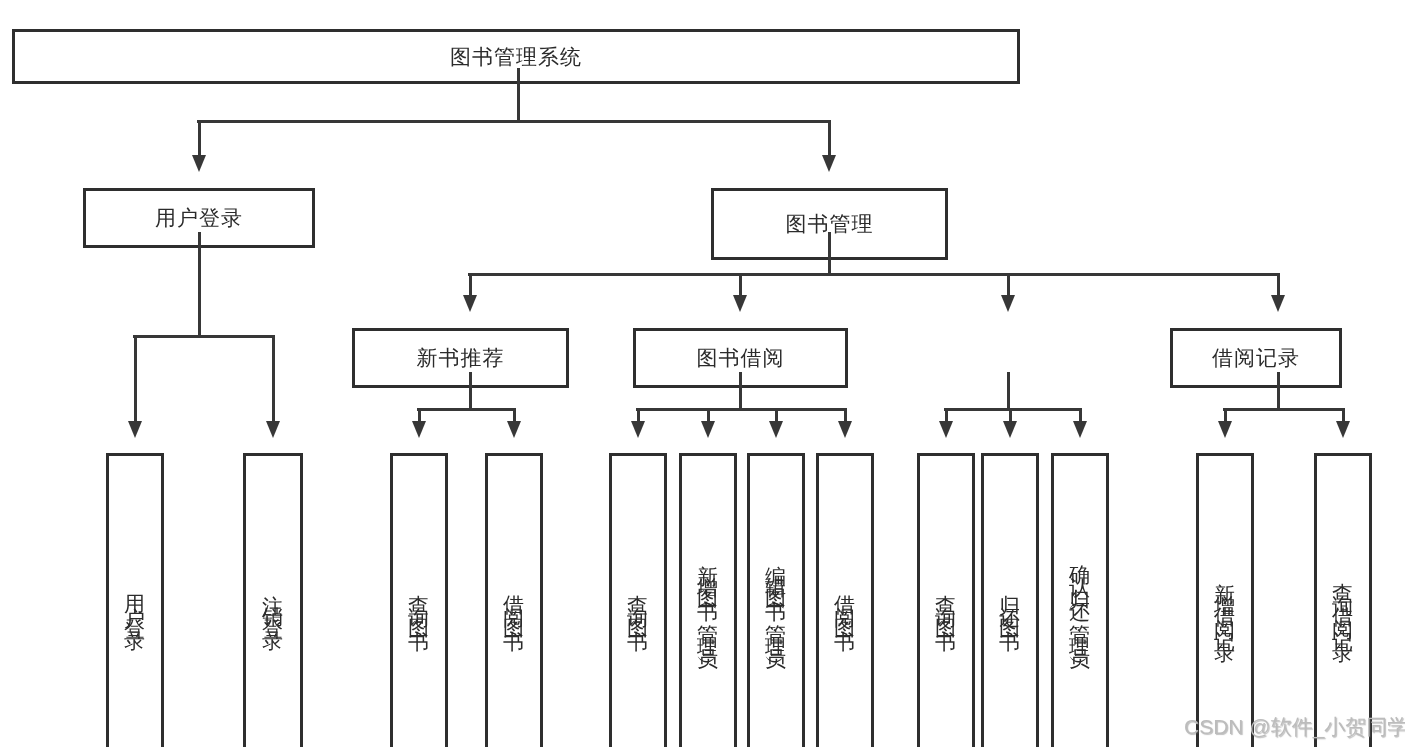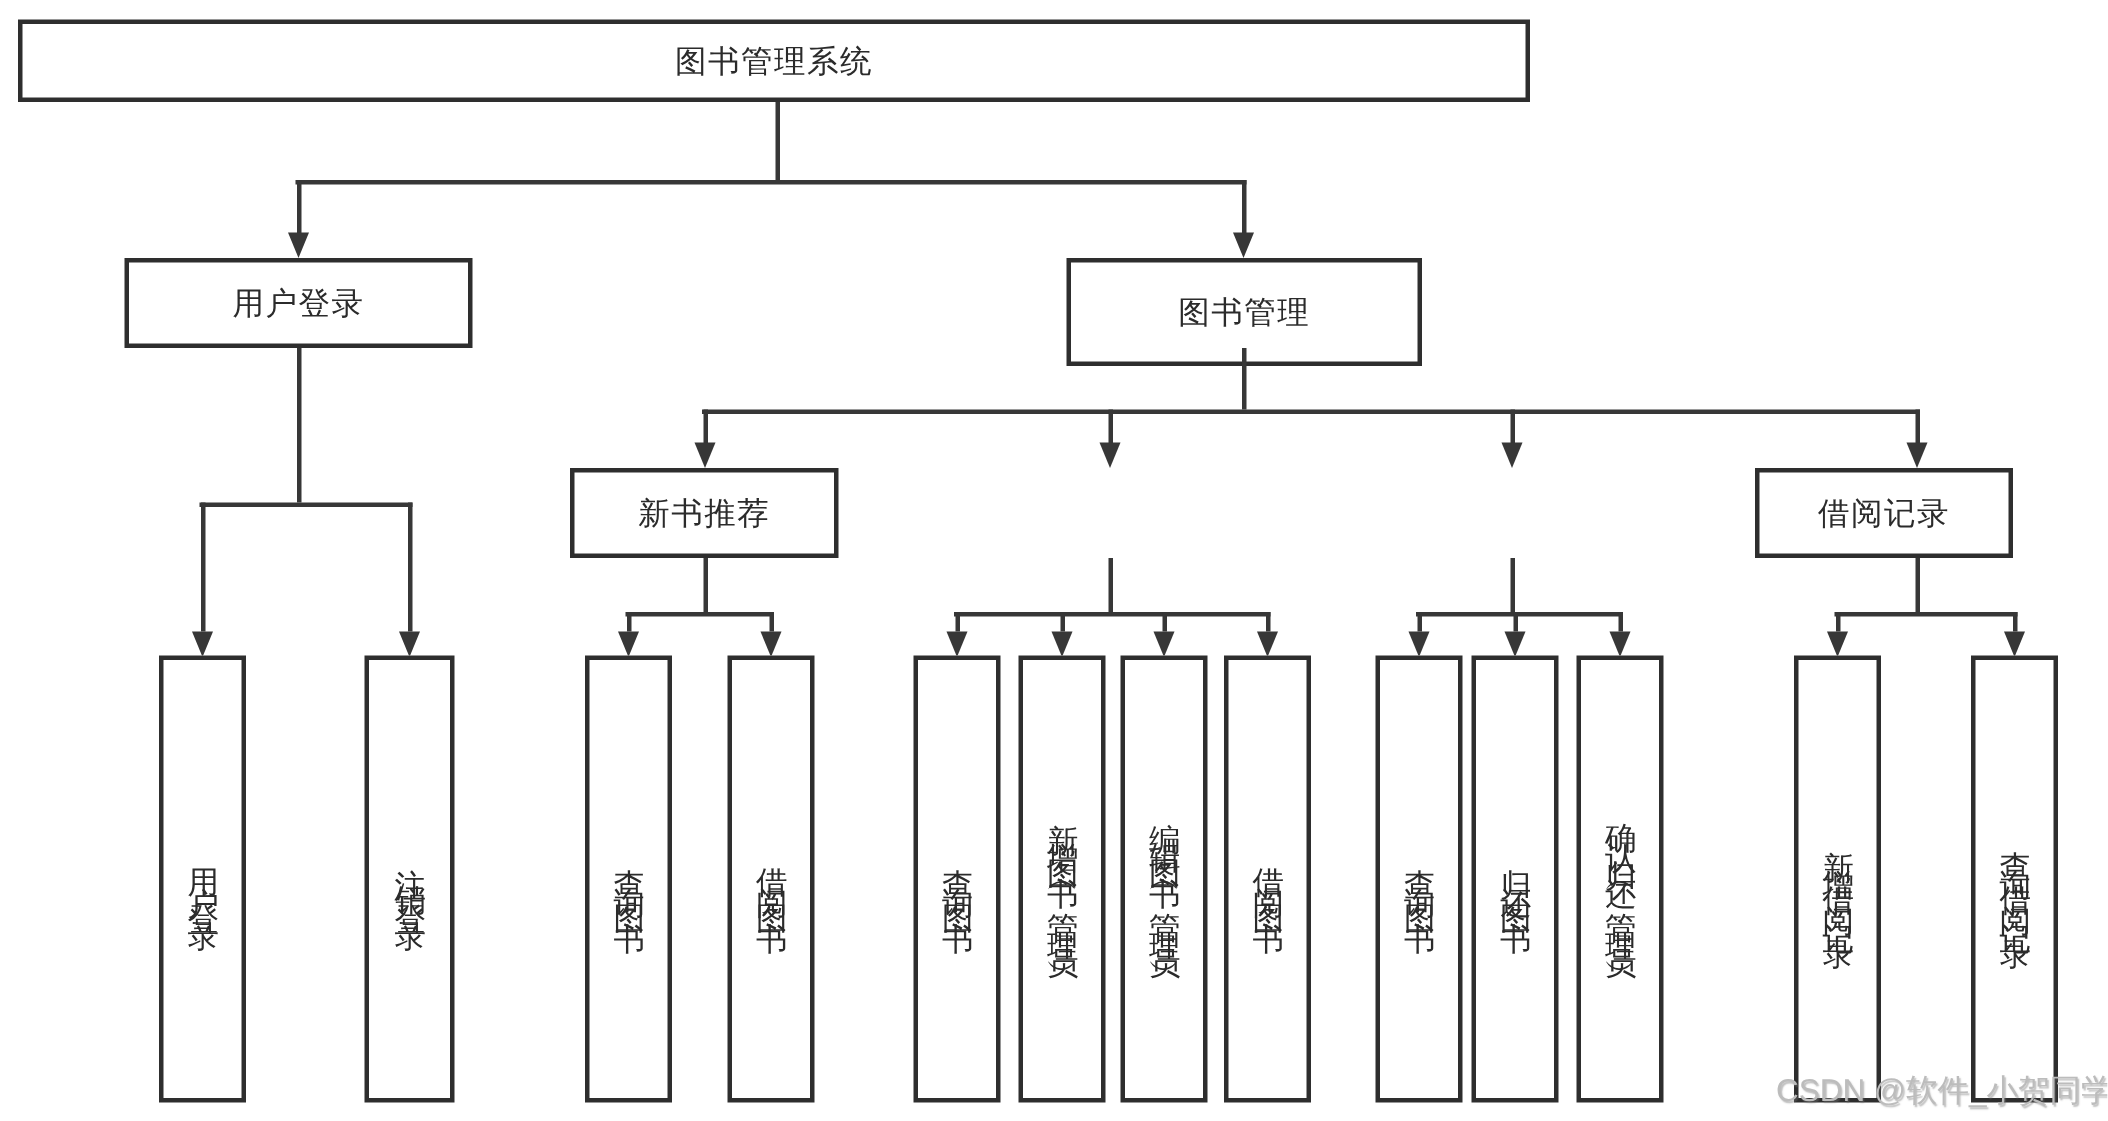--- a/index.html
+++ b/index.html
@@ -15,20 +15,21 @@
     position:absolute;
     box-sizing:border-box;
     border:3px solid #2e2e2e;
     background:#ffffff;
     display:flex;
     align-items:center;
     justify-content:center;
     font-size:21px;
     color:#2b2b2b;
     letter-spacing:1px;
+    margin-top:16px;
   }
   .vnode{ 
     display:flex;align-items:center;justify-content:center;
   }
   .vnode .vtext{
     writing-mode:vertical-rl;
     text-orientation:mixed;
     letter-spacing:12px;
     line-height:1;
     font-size:21px;
@@ -86,22 +87,25 @@
   <div class="hline" style="left:468px;top:273px;width:812px;"></div>
   <div class="vline" style="left:469px;top:273px;height:23px;"></div>
   <div class="arrow" style="left:463px;top:295px;"></div>
   <div class="vline" style="left:739px;top:273px;height:23px;"></div>
   <div class="arrow" style="left:733px;top:295px;"></div>
   <div class="vline" style="left:1007px;top:273px;height:23px;"></div>
   <div class="arrow" style="left:1001px;top:295px;"></div>
   <div class="vline" style="left:1277px;top:273px;height:23px;"></div>
   <div class="arrow" style="left:1271px;top:295px;"></div>
 
-  <div class="node" style="left:380px;top:312px;width:179px;height:60px;">
+  <div class="node" style="left:352px;top:312px;width:217px;height:60px;">
     <span>新书推荐</span>
+  </div>
+  <div class="node" style="left:633px;top:312px;width:215px;height:60px;">
+    <span>图书借阅</span>
   </div>
   <div class="node" style="left:1170px;top:312px;width:172px;height:60px;">
     <span>借阅记录</span>
   </div>
 
   <div class="vline" style="left:469px;top:372px;height:36px;"></div>
   <div class="hline" style="left:417px;top:408px;width:99px;"></div>
   <div class="vline" style="left:418px;top:408px;height:13px;"></div>
   <div class="arrow" style="left:412px;top:421px;"></div>
   <div class="vline" style="left:513px;top:408px;height:13px;"></div>

